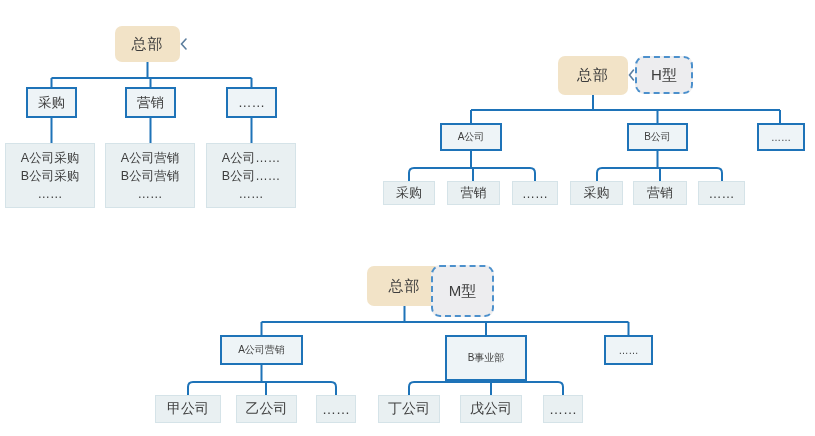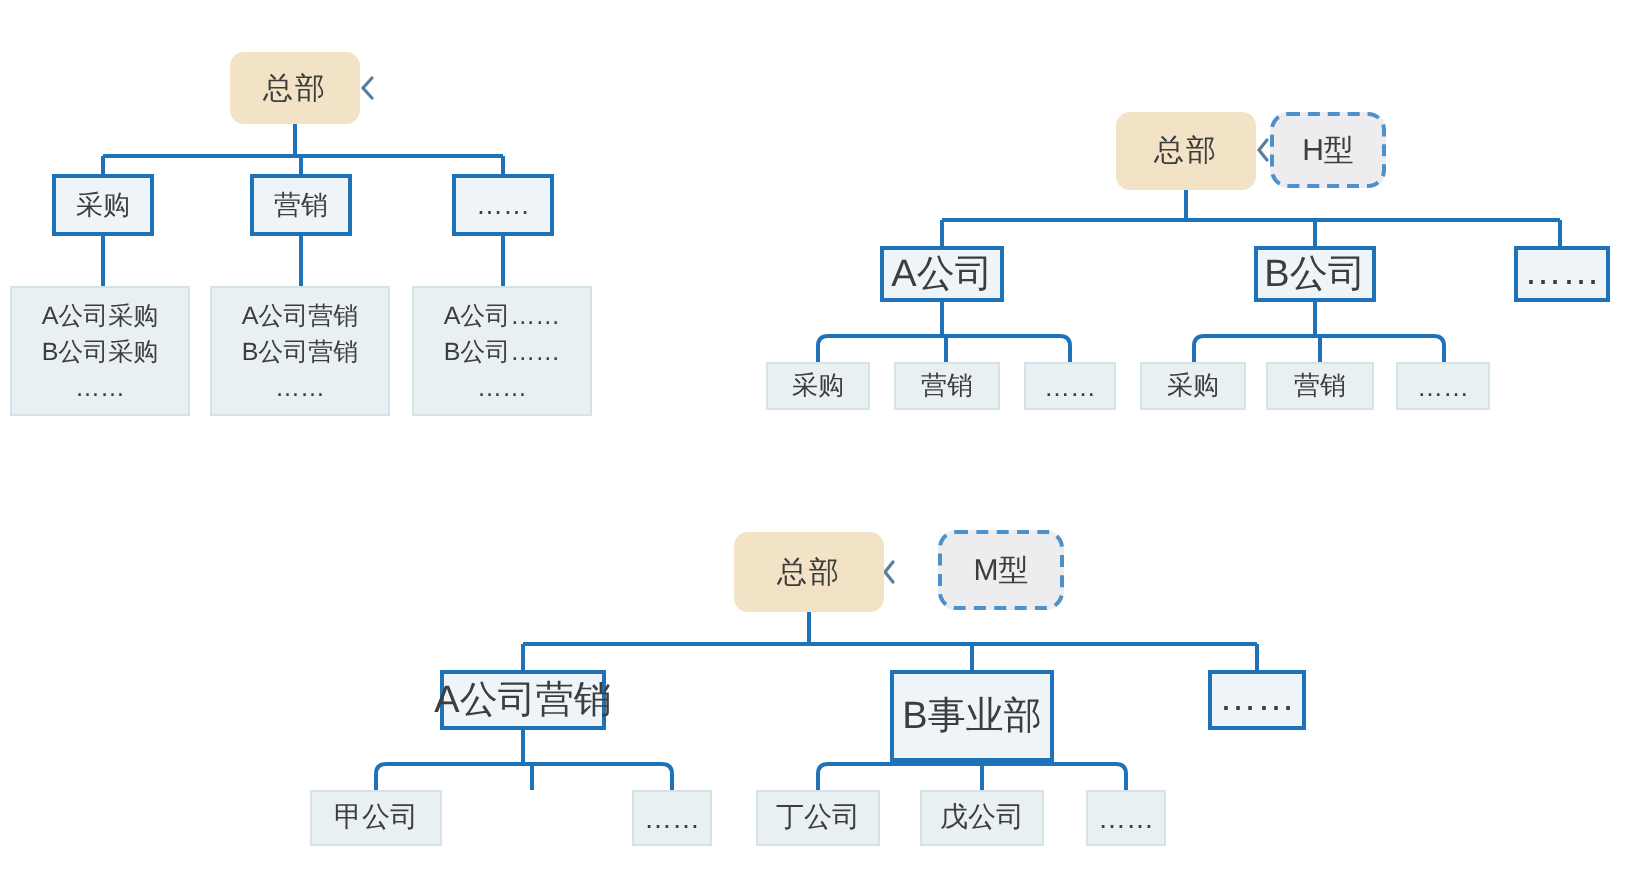--- a/index.html
+++ b/index.html
@@ -16,21 +16,21 @@
     box-sizing:border-box;text-align:left;white-space:nowrap;
   }
   .root{
     background:var(--root_fill,#f2e3c7);border-radius:7px;font-size:15px;letter-spacing:1px;
   }
   .typelabel{
     background:var(--label_fill,#ededef);border:2px dashed var(--label_border,#4c90cc);
     border-radius:9px;font-size:15px;
   }
   .mid{
-    background:var(--mid_fill,#eef4f7);border:2px solid var(--mid_border,#1e73b8);font-size:19px;
+    background:var(--mid_fill,#eef4f7);border:2px solid var(--mid_border,#1e73b8);font-size:10px;
   }
   .mid.small{font-size:13.5px;}
   .leaf{
     background:var(--leaf_fill,#e9f0f2);border:1px solid var(--leaf_border,#d5e3e8);font-size:13px;
   }
   .leaf.multi{flex-direction:column;font-size:12.5px;line-height:18px;justify-content:center;}
   .leaf.multi div{white-space:nowrap;}
   .m-leaf{font-size:14px;}
 </style>
 </head>
@@ -84,25 +84,26 @@
   <div class="box mid" style="left:757px;top:123px;width:48px;height:28px">……</div>
 
   <div class="box leaf" style="left:383px;top:181px;width:52px;height:24px">采购</div>
   <div class="box leaf" style="left:447px;top:181px;width:53px;height:24px">营销</div>
   <div class="box leaf" style="left:512px;top:181px;width:46px;height:24px">……</div>
   <div class="box leaf" style="left:570px;top:181px;width:53px;height:24px">采购</div>
   <div class="box leaf" style="left:633px;top:181px;width:54px;height:24px">营销</div>
   <div class="box leaf" style="left:698px;top:181px;width:47px;height:24px">……</div>
 
   <div class="box root" style="left:367px;top:266px;width:75px;height:40px">总部</div>
-  <div class="box typelabel" style="left:469px;top:265px;width:63px;height:40px">M型</div>
+  <div class="box typelabel" style="left:431px;top:265px;width:63px;height:52px">M型</div>
 
   <div class="box mid" style="left:220px;top:335px;width:83px;height:30px">A公司营销</div>
   <div class="box mid" style="left:445px;top:335px;width:82px;height:46px">B事业部</div>
   <div class="box mid" style="left:604px;top:335px;width:49px;height:30px">……</div>
 
   <div class="box leaf m-leaf" style="left:155px;top:395px;width:66px;height:28px">甲公司</div>
+  <div class="box leaf m-leaf" style="left:236px;top:395px;width:61px;height:28px">乙公司</div>
   <div class="box leaf m-leaf" style="left:316px;top:395px;width:40px;height:28px">……</div>
   <div class="box leaf m-leaf" style="left:378px;top:395px;width:62px;height:28px">丁公司</div>
   <div class="box leaf m-leaf" style="left:460px;top:395px;width:62px;height:28px">戊公司</div>
   <div class="box leaf m-leaf" style="left:543px;top:395px;width:40px;height:28px">……</div>
 
 </div>
 
 </body></html>

